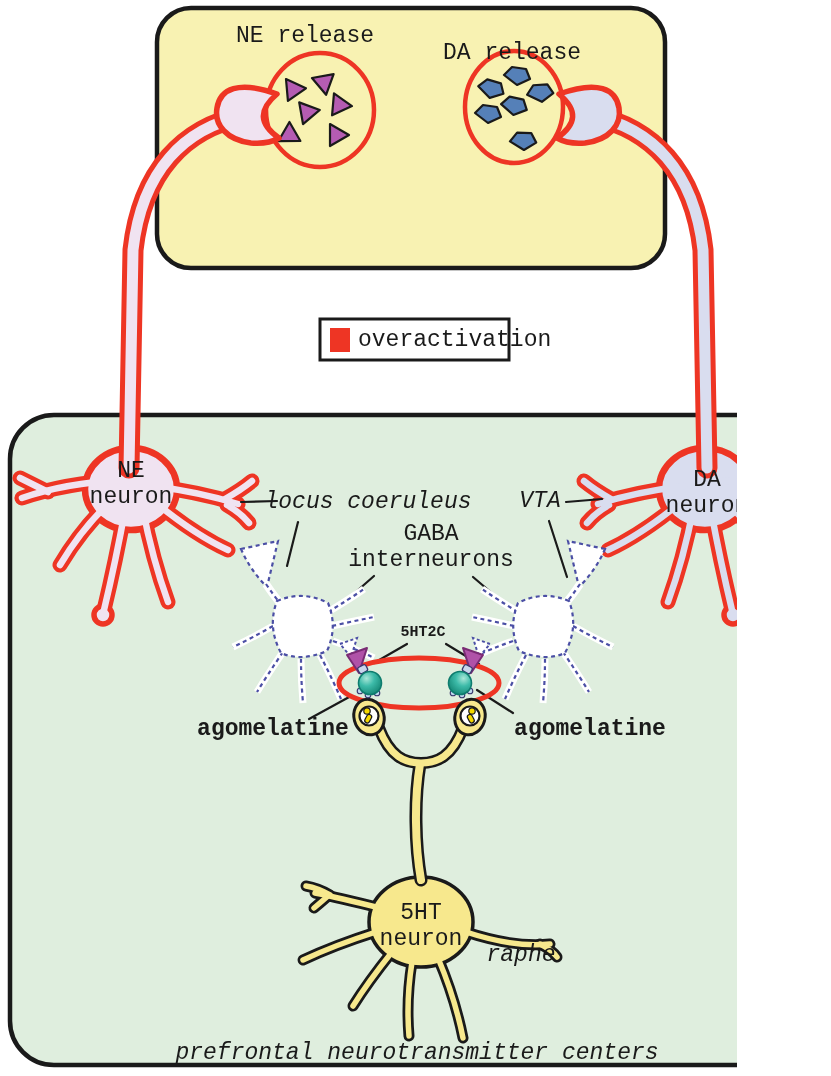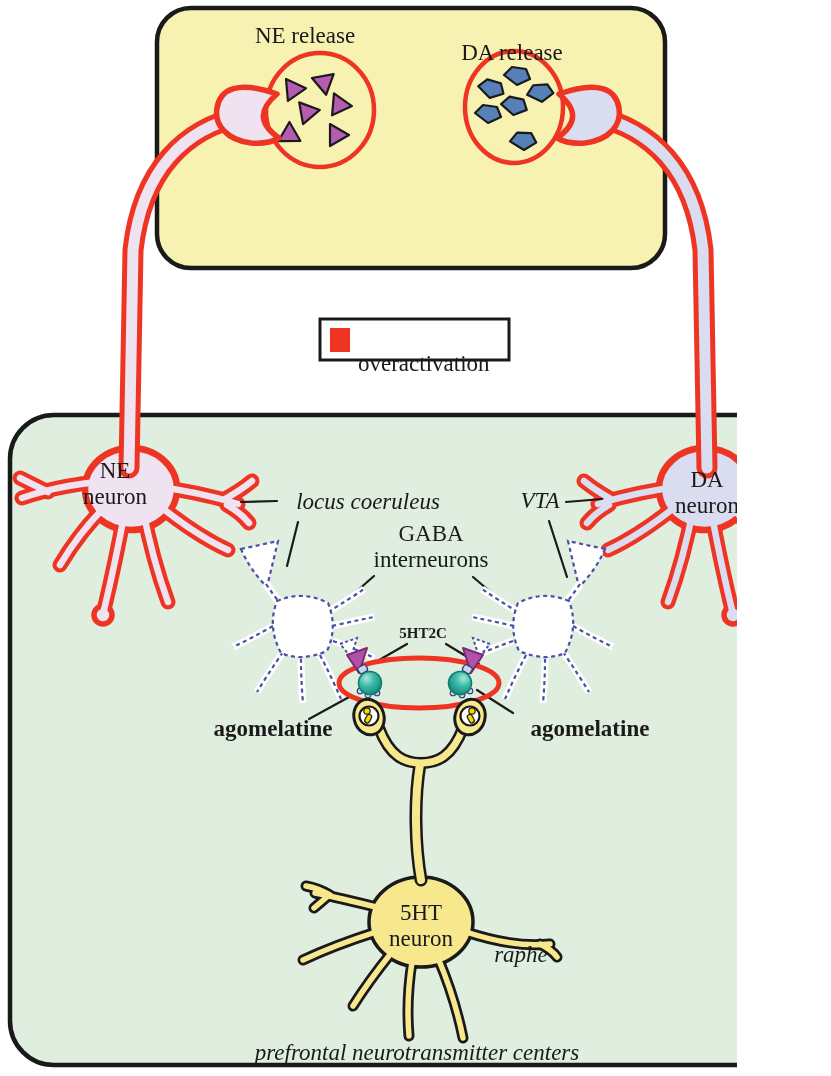--- a/index.html
+++ b/index.html
@@ -1,21 +1,21 @@
 <!DOCTYPE html>
 <html><head>
 <meta charset="utf-8">
 <style>
   html,body{margin:0;padding:0;background:#ffffff;}
   #figure{position:relative;width:737px;height:1076px;background:#ffffff;overflow:hidden;
-          font-family:Liberation Serif, serif;color:#1a1a1a;}
+          font-family:Liberation Mono, monospace;color:#1a1a1a;}
   #art{position:absolute;left:0;top:0;width:831px;height:1076px;}
   .lbl{position:absolute;white-space:nowrap;font-size:23px;line-height:26px;color:#1a1a1a;}
   .ctr{transform:translate(-50%,-50%);text-align:center;}
-  .vctr{transform:translate(0,-50%);margin-top:24px;}
+  .vctr{transform:translate(0,-50%);}
   .it{font-style:italic;}
   .b{font-weight:bold;}
   .big{font-size:15px;}
 </style>
 </head>
 <body>
 
 <div id="figure">
 
 <svg id="art" viewBox="0 0 831 1076">
@@ -211,21 +211,21 @@
   <g>
         <use href="#receptor" transform="translate(830,0) scale(-1,1)"></use>
       </g>
 </svg>
 
 <div class="lbl ctr" style="left:305px;top:36px;">NE release</div>
 <div class="lbl ctr" style="left:512px;top:36px;margin-top:17px;">DA release</div>
 
 <div class="lbl vctr" style="left:358px;top:340px;">overactivation</div>
 
-<div class="lbl ctr" style="left:115px;top:484px;">
+<div class="lbl ctr" style="left:131px;top:484px;">
   <div>NE</div>
   <div>neuron</div>
 </div>
 <div class="lbl ctr" style="left:707px;top:477px;margin-top:16px;">
   <div>DA</div>
   <div>neuron</div>
 </div>
 
 <div class="lbl ctr it" style="left:368px;top:502px;">locus coeruleus</div>
 <div class="lbl ctr it" style="left:540px;top:501px;">VTA</div>

